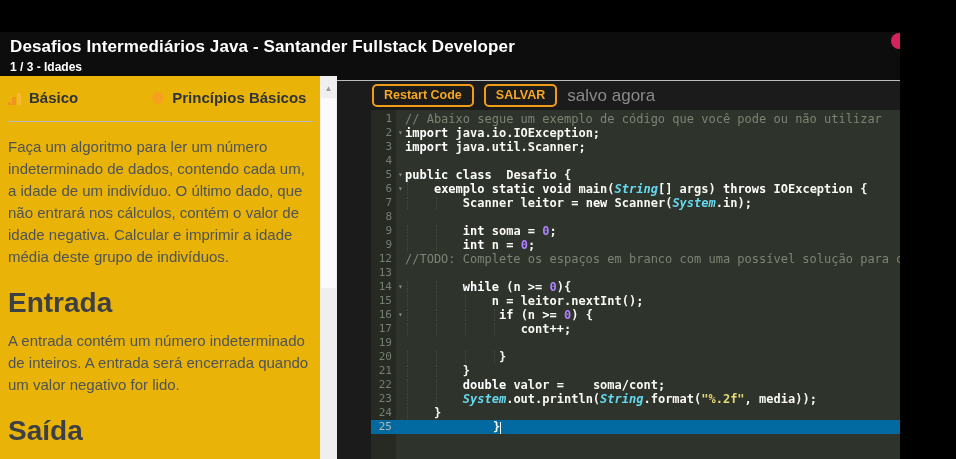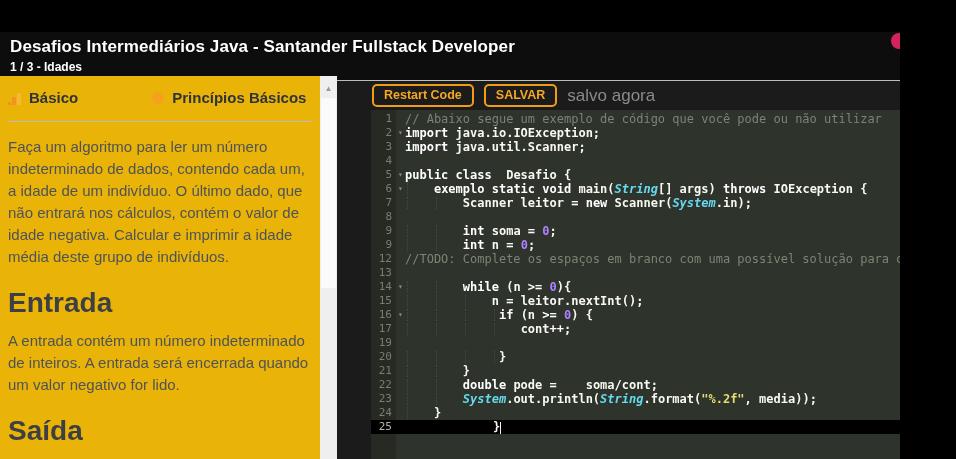--- a/index.html
+++ b/index.html
@@ -38,21 +38,21 @@
   .right-top { height:5px; background:#0d0d0d; border-bottom:1px solid #bdbdbd; }
   .toolbar { height:29px; display:flex; align-items:center; gap:10px; padding-left:35px; background:#1b1b1b; }
   .tb-btn { background:transparent; border:2px solid #ef9d19; color:#f5a623; font-family:"Liberation Sans",sans-serif;
     font-size:12.5px; font-weight:bold; padding:2px 10px 3px; border-radius:5px; cursor:pointer; }
   .tb-status { color:#8a8a8a; font-size:17px; }
   .editor-wrap { flex:1; padding-left:34px; background:#1b1b1b; overflow:hidden; }
   .editor { position:relative; height:100%; background:#2e332b; padding-top:2px;
     font-family:"DejaVu Sans Mono", monospace; }
   .editor::before { content:""; position:absolute; left:0; top:0; bottom:0; width:25px; background:#262a23; }
   .code-line { position:relative; display:flex; height:14px; line-height:14px; }
-  .code-line.active { background:#000000;gap:44px; }
+  .code-line.active { background:#0369a1;gap:44px; }
   .ln { flex:0 0 25px; text-align:right; padding-right:4px; font-size:11px; color:#767f70; }
   .code-line.active .ln { color:#b7baac; }
   .fold { flex:0 0 9px; text-align:center; font-size:8px; color:#8f8c80; }
   .code-text { white-space:pre; font-size:12px; font-weight:bold; color:#f8f8f2; overflow:hidden; }
   .tok-kw { color:#ffffff; }
   .tok-ty { color:#66d9ef; font-style:italic; }
   .tok-nu { color:#ae81ff; }
   .tok-st { color:#e6db74; }
   .tok-cm { color:#7e8374; font-weight:normal; }
   .tok-fg { color:#f8f8f2; }
@@ -203,21 +203,21 @@
                 <span class="code-text"><span class="ig">    </span><span class="ig">    </span><span class="ig">    </span><span class="ig"> </span><span class="tok-fg">}</span></span>
               </div>
               <div class="code-line">
                 <span class="ln">21</span>
                 <span class="fold"></span>
                 <span class="code-text"><span class="ig">    </span><span class="ig">    </span><span class="tok-fg">}</span></span>
               </div>
               <div class="code-line">
                 <span class="ln">22</span>
                 <span class="fold"></span>
-                <span class="code-text"><span class="ig">    </span><span class="ig">    </span><span class="tok-kw">double</span><span class="tok-fg"> pode </span><span class="tok-kw">=</span><span class="tok-fg">    soma</span><span class="tok-kw">/</span><span class="tok-fg">cont;</span></span>
+                <span class="code-text"><span class="ig">    </span><span class="ig">    </span><span class="tok-kw">double</span><span class="tok-fg"> valor </span><span class="tok-kw">=</span><span class="tok-fg">    soma</span><span class="tok-kw">/</span><span class="tok-fg">cont;</span></span>
               </div>
               <div class="code-line">
                 <span class="ln">23</span>
                 <span class="fold"></span>
                 <span class="code-text"><span class="ig">    </span><span class="ig">    </span><span class="tok-ty">System</span><span class="tok-fg">.out.println(</span><span class="tok-ty">String</span><span class="tok-fg">.format(</span><span class="tok-st">"%.2f"</span><span class="tok-fg">, media));</span></span>
               </div>
               <div class="code-line">
                 <span class="ln">24</span>
                 <span class="fold"></span>
                 <span class="code-text"><span class="ig">    </span><span class="tok-fg">}</span></span>

